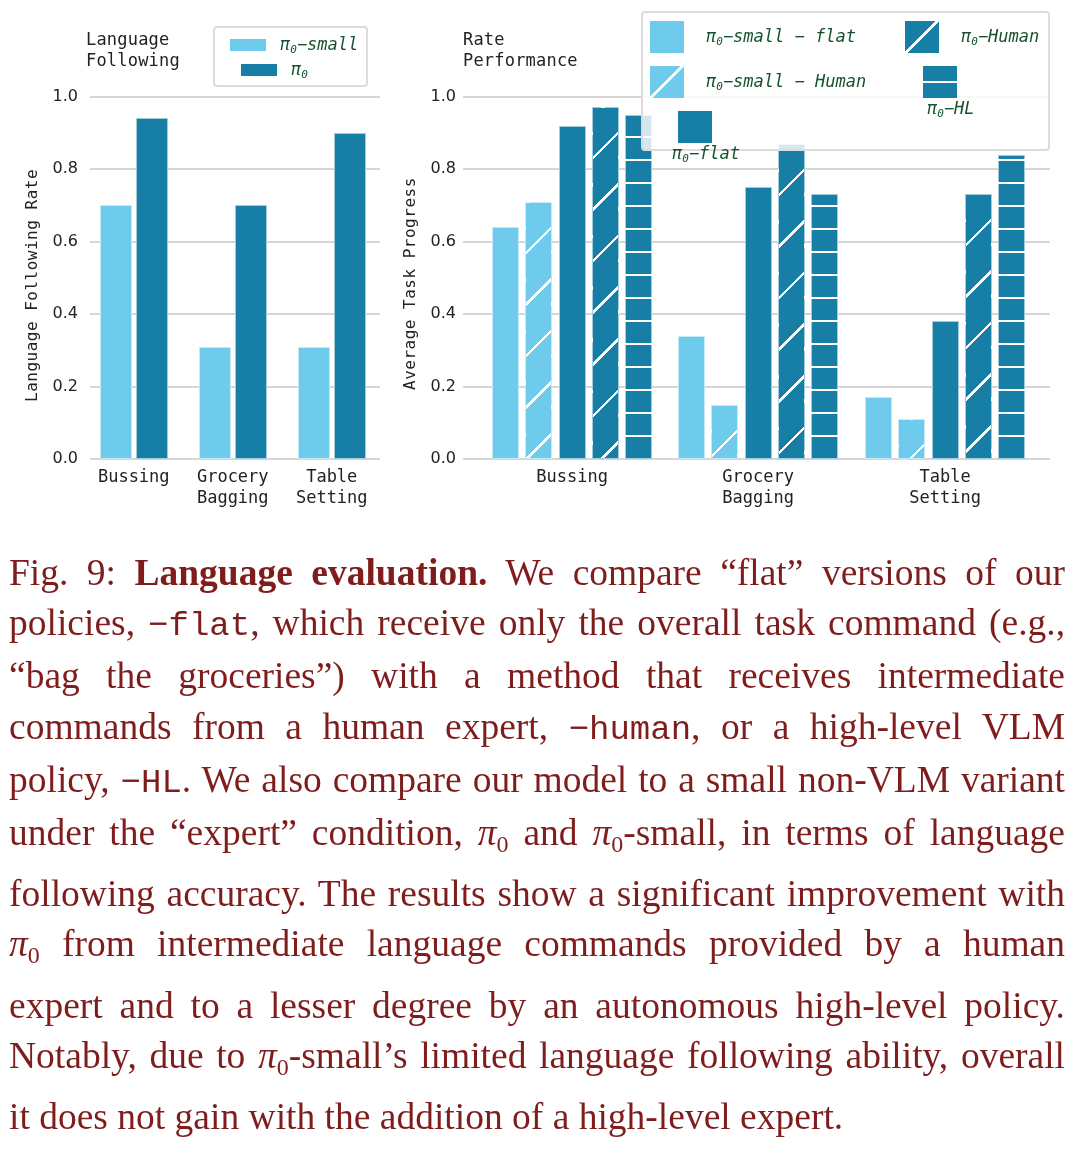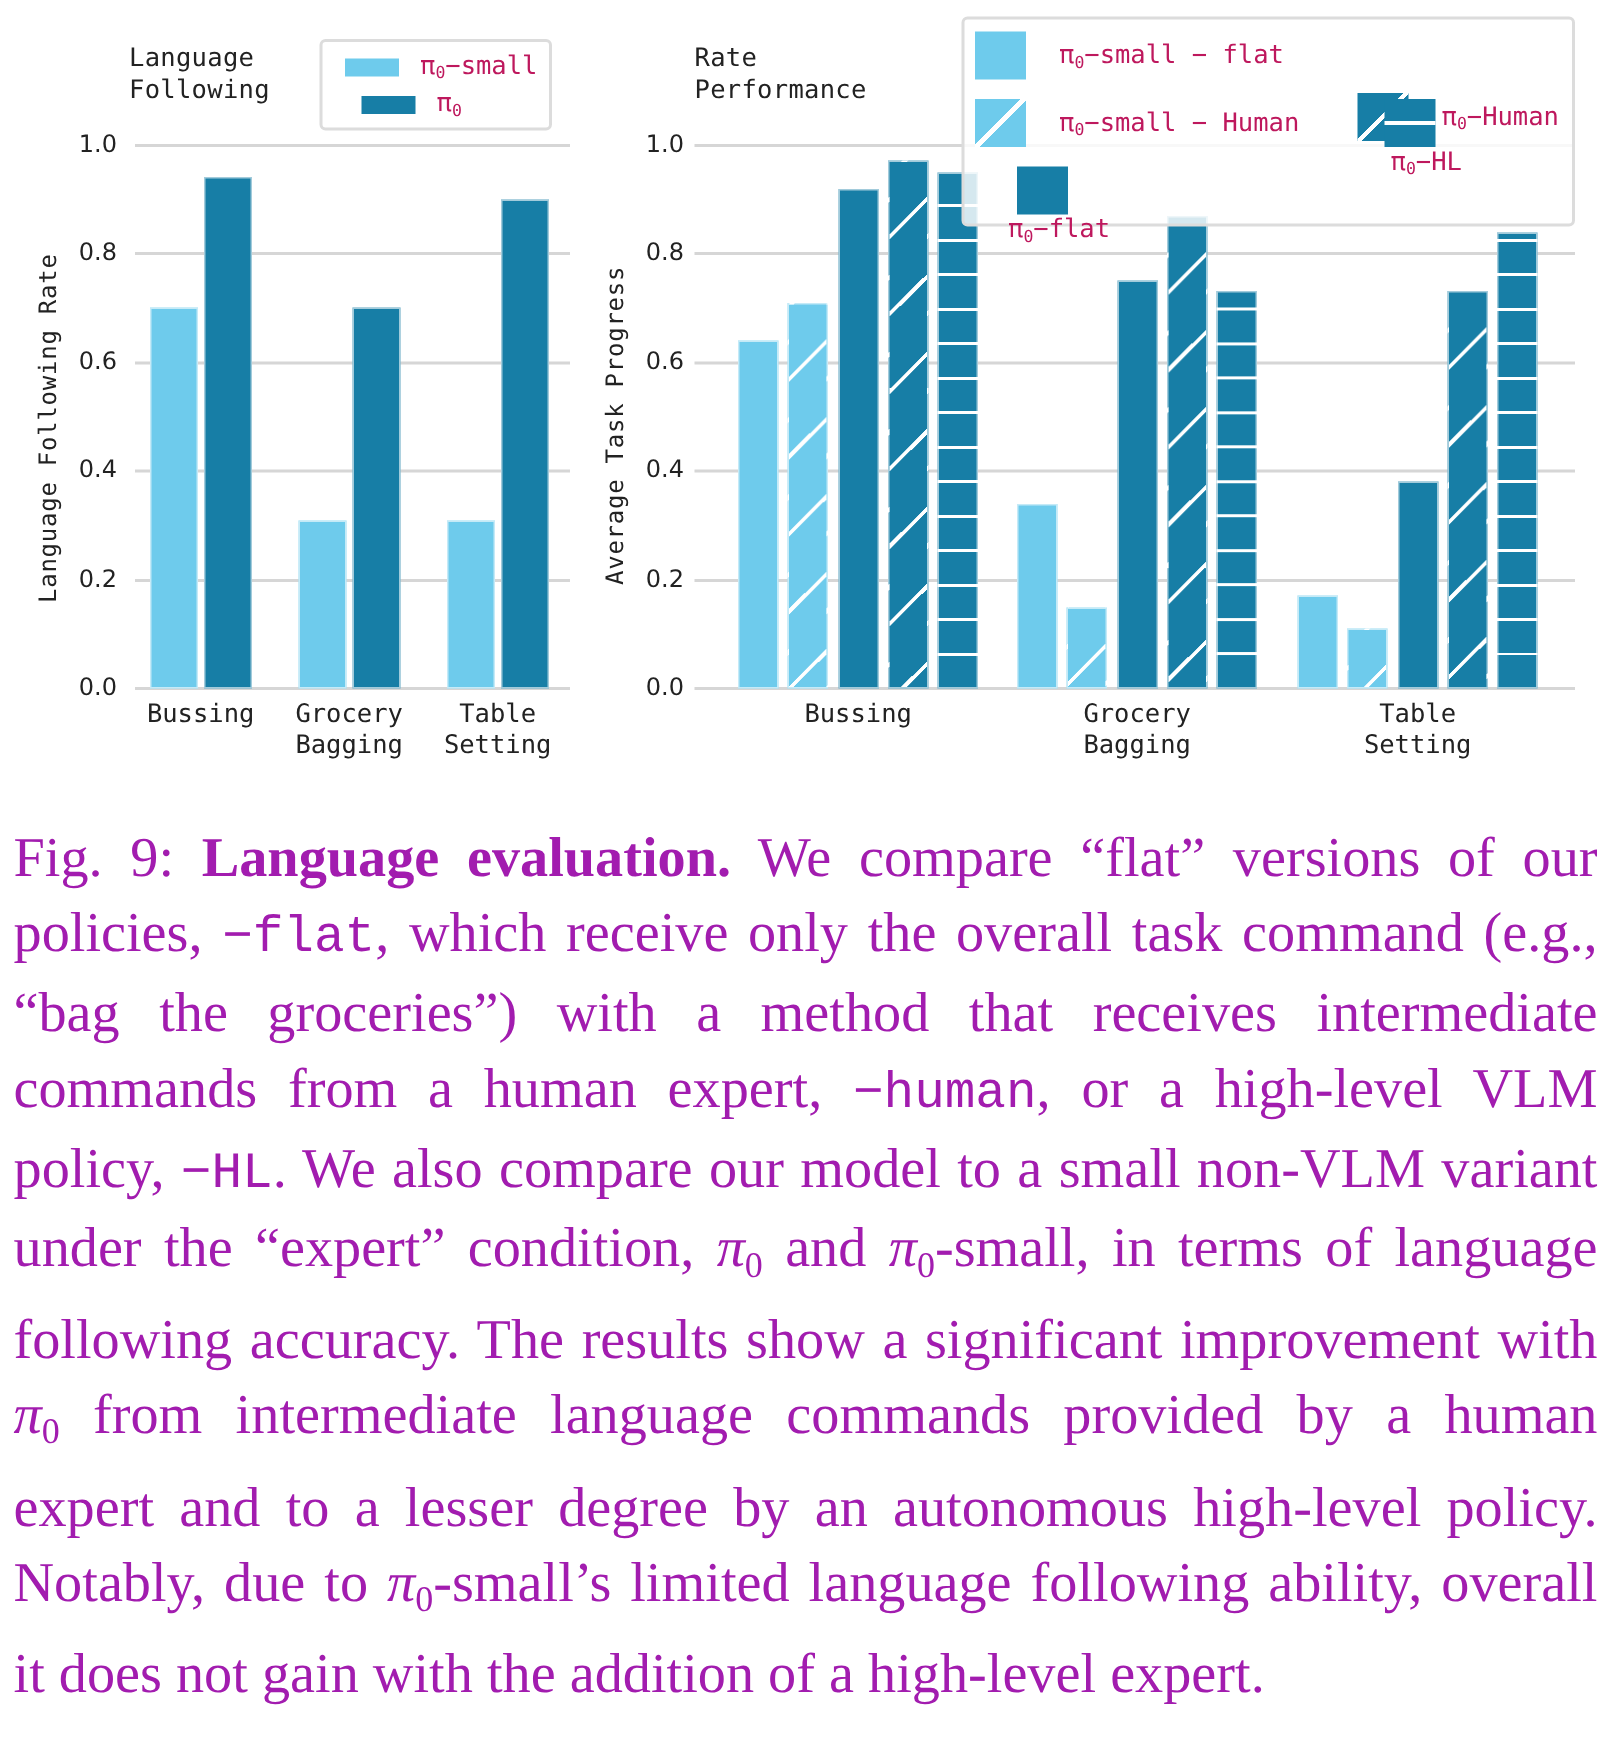--- a/index.html
+++ b/index.html
@@ -11,23 +11,23 @@
   .grid { position:absolute; height:2px; background:#d6d6d6; }
   .bar { position:absolute; box-sizing:border-box; border:1px solid rgba(255,255,255,0.6); }
   .c-light { background:#6ecbec; }
   .c-dark { background:#177ea6; }
   .hatch-diag { background-image: repeating-linear-gradient(135deg, transparent 0px, transparent 34px, #ffffff 34px, #ffffff 36.5px); }
   .hatch-horiz { background-image: repeating-linear-gradient(0deg, transparent 0px, transparent 21px, #ffffff 21px, #ffffff 23px); }
   .xtick { position:absolute; font-size:17px; line-height:21px; text-align:center; white-space:pre; color:#222; }
   .legend { position:absolute; background:rgba(255,255,255,0.82); border:2px solid #dcdcdc; border-radius:4px; box-sizing:border-box; }
   .leg-item { position:absolute; display:flex; align-items:center; }
   .leg-swatch { box-sizing:border-box; }
-  .leg-label { font-size:17px; color:#be185d; white-space:nowrap; margin-left:14px; }
+  .leg-label { font-size:17px; color:#14532d; white-space:nowrap; margin-left:14px;font-style:italic; }
   .leg-label sub { font-size:11px; vertical-align:-3px; }
-  .caption { position:absolute; left:9px; top:548px; width:1056px; font-family:"Liberation Serif", serif; font-size:37.5px; line-height:50.2px; color:#a21caf; text-align:justify; }
+  .caption { position:absolute; left:9px; top:548px; width:1056px; font-family:"Liberation Serif", serif; font-size:37.5px; line-height:50.2px; color:#7f1d1d; text-align:justify; }
   .caption .mono { font-family:"Liberation Mono", monospace; font-size:34px; }
   .caption b { font-weight:bold; }
   .caption sub { font-size:24px; vertical-align:-7px; }
   .caption i { font-style:italic; }
 </style>
 </head>
 <body>
 
 <div class="chart">
 
@@ -127,21 +127,21 @@
             <span class="leg-label" style="margin-left: 22px;">π<sub>0</sub>−small − flat</span>
           </div>
           <div class="leg-item" style="left:7px; top:53px;text-align:center;">
             <div class="leg-swatch c-light hatch-diag" style="width: 34px; height: 32px; background-image: linear-gradient(135deg, transparent 46%, rgb(255, 255, 255) 46%, rgb(255, 255, 255) 53%, transparent 53%);"></div>
             <span class="leg-label" style="margin-left: 22px;">π<sub>0</sub>−small − Human</span>
           </div>
           <div class="leg-item" style="left:7px; top:98px;flex-direction:column;">
             <div class="leg-swatch c-dark" style="width:34px; height:32px;"></div>
             <span class="leg-label" style="margin-left: 22px;">π<sub>0</sub>−flat</span>
           </div>
-          <div class="leg-item" style="left:262px; top:8px;margin-top:41px;">
+          <div class="leg-item" style="left:262px; top:8px;">
             <div class="leg-swatch c-dark hatch-diag" style="width: 34px; height: 32px; background-image: linear-gradient(135deg, transparent 46%, rgb(255, 255, 255) 46%, rgb(255, 255, 255) 53%, transparent 53%);"></div>
             <span class="leg-label" style="margin-left: 22px;">π<sub>0</sub>−Human</span>
           </div>
           <div class="leg-item" style="left:262px; top:53px;flex-direction:column;">
             <div class="leg-swatch c-dark hatch-horiz" style="width: 34px; height: 32px; background-image: linear-gradient(0deg, transparent 46%, rgb(255, 255, 255) 46%, rgb(255, 255, 255) 54%, transparent 54%);"></div>
             <span class="leg-label" style="margin-left: 22px;">π<sub>0</sub>−HL</span>
           </div>
         </div>
     </div>
   </div>

